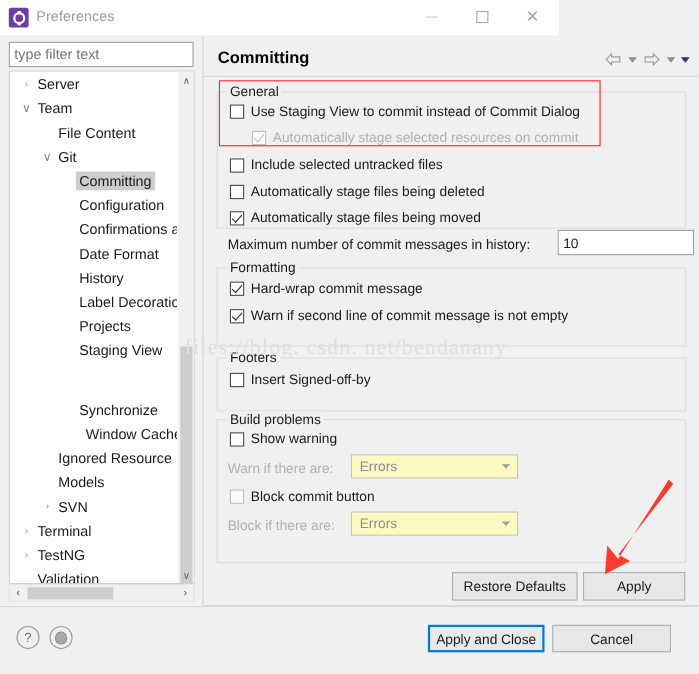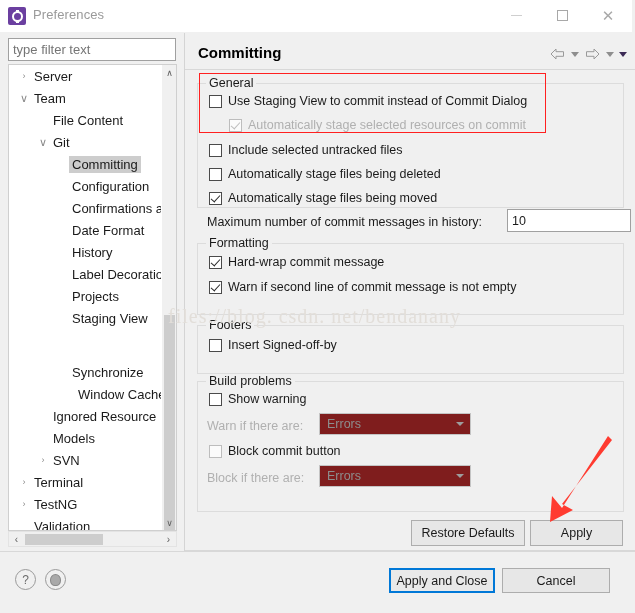--- a/index.html
+++ b/index.html
@@ -12,21 +12,21 @@
   }
   #root {
     position: relative;
     width: 635px; height: 613px;
     background: #f0f0f0;
   }
 
   
   .titlebar {
     position: absolute; left: 0; top: 0;
-    width: 632px; height: 32px;
+    width: 508px; height: 32px;
     background: #ffffff;
     border-bottom: 1px solid #ffffff;
   }
   .title-icon {
     position: absolute; left: 8px; top: 7px;
     width: 18px; height: 18px;
     background: #6b3fa0;
     border-radius: 2px;
     display: flex; align-items: center; justify-content: center;
   }
@@ -230,21 +230,21 @@
     border: 1px solid #a0a0a0;
     background: #ffffff;
     height: 23px;
     font-size: 12.5px; color: #1a1a1a;
     padding: 0 4px;
     font-family: "Liberation Sans", sans-serif;
     outline: none;
   }
   .combo {
     height: 22px;
-    background: #7f1d1d;
+    background: #fef9c3;
     border: 1px solid #c4c4c4;
     display: flex; align-items: center;
     justify-content: space-between;
     padding: 0 6px 0 7px;
     font-size: 12.5px;
     color: #8d8d8d;
   }
   .combo-caret {
     width: 0; height: 0;
     border-left: 4px solid transparent;

